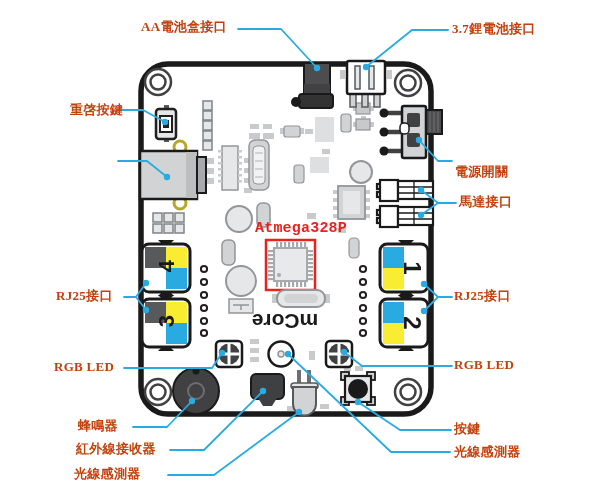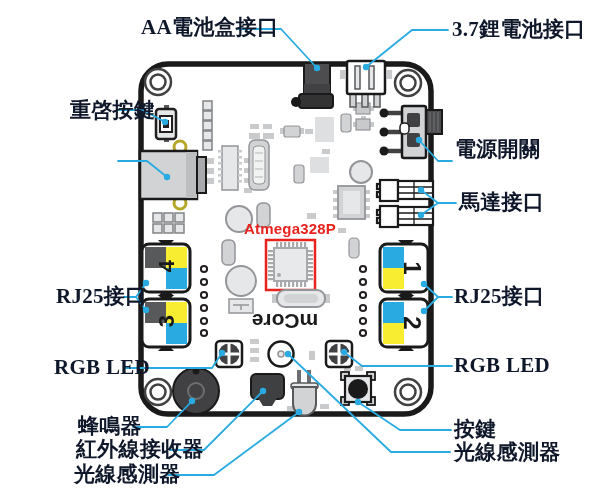--- a/index.html
+++ b/index.html
@@ -1,22 +1,22 @@
 <!DOCTYPE html>
 <html><head>
 <meta charset="utf-8">
 <style>
   html,body{margin:0;padding:0;background:#ffffff;}
   #stage{position:relative;width:600px;height:491px;background:#ffffff;overflow:hidden;
          font-family:"Liberation Serif","DejaVu Serif",serif;}
   svg{position:absolute;left:0;top:0;}
-  .lbl{position:absolute;font-size:21px;font-weight:bold;color:#0f172a;white-space:nowrap;
+  .lbl{position:absolute;font-size:13px;font-weight:bold;color:#c2410c;white-space:nowrap;
        letter-spacing:0.3px;line-height:16px;}
-  .chip-lbl{position:absolute;left:244px;top:220px;width:114px;
-       font-family:Liberation Sans, sans-serif;font-size:15px;font-weight:bold;
+  .chip-lbl{position:absolute;left:244px;top:220px;width:114px;text-align:center;
+       font-family:Liberation Mono, monospace;font-size:15px;font-weight:bold;
        color:#E8231E;letter-spacing:0.2px;}
   .logo{position:absolute;left:243px;top:309px;width:84px;text-align:center;
        font-family:"Liberation Sans","DejaVu Sans",sans-serif;font-size:21px;font-weight:bold;
        color:#1A1A1A;transform:rotate(180deg);}
 </style>
 </head>
 <body>
 
 <div id="stage">
 
@@ -384,21 +384,21 @@
 </svg>
 
   <div class="lbl" style="left:141px;top:19px;">AA電池盒接口</div>
   <div class="lbl" style="left:452px;top:21px;">3.7鋰電池接口</div>
   <div class="lbl" style="left:52px;top:102px;margin-left:18px;">重啓按鍵</div>
   <div class="lbl" style="left:56px;top:288px;">RJ25接口</div>
   <div class="lbl" style="left:54px;top:359px;">RGB LED</div>
   <div class="lbl" style="left:78px;top:418px;">蜂鳴器</div>
   <div class="lbl" style="left:76px;top:441px;">紅外線接收器</div>
   <div class="lbl" style="left:74px;top:466px;">光線感測器</div>
-  <div class="lbl" style="left:455px;top:141px;">電源開關</div>
+  <div class="lbl" style="left:455px;top:164px;">電源開關</div>
   <div class="lbl" style="left:459px;top:194px;">馬達接口</div>
   <div class="lbl" style="left:454px;top:288px;">RJ25接口</div>
   <div class="lbl" style="left:454px;top:357px;">RGB LED</div>
   <div class="lbl" style="left:454px;top:421px;">按鍵</div>
   <div class="lbl" style="left:454px;top:444px;">光線感測器</div>
 
   <div class="chip-lbl">Atmega328P</div>
   <div class="logo">mCore</div>
 
 </div>

